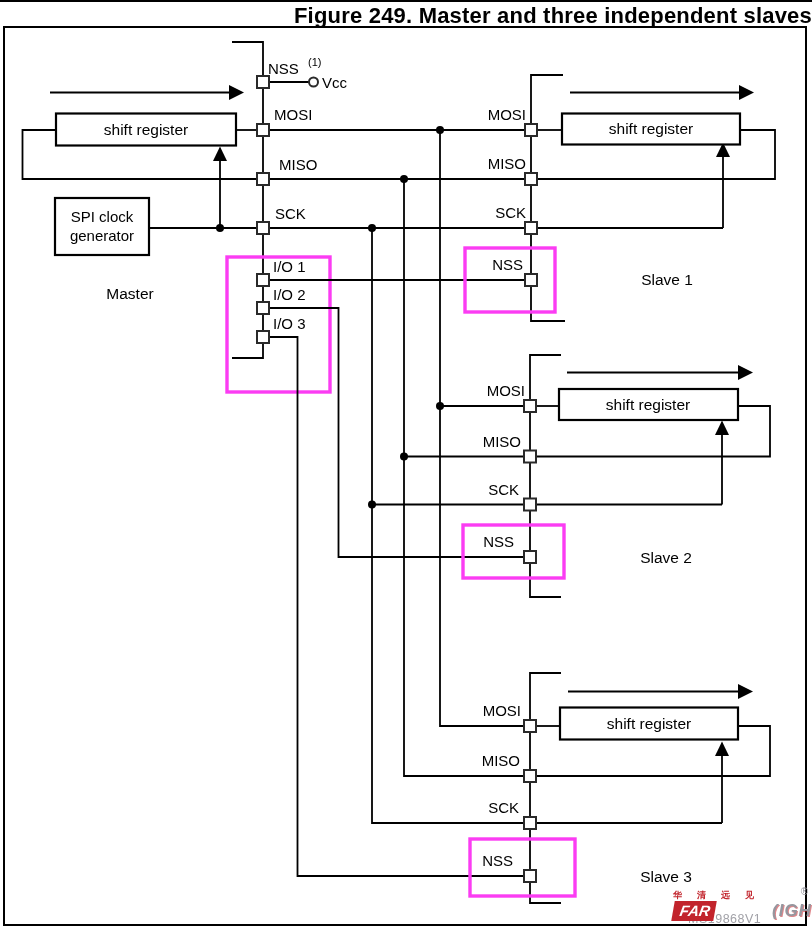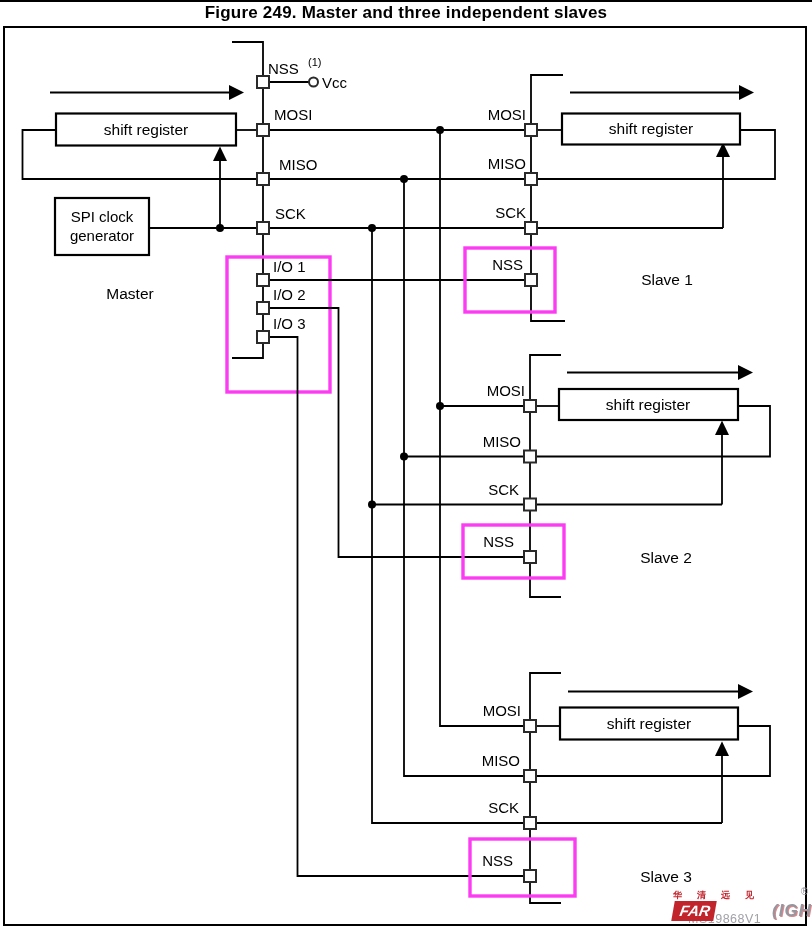--- a/index.html
+++ b/index.html
@@ -2,22 +2,22 @@
 <html style="--hl: #fb3cf3; --lred: #c2242c; --lgrey: #96969e;"><head>
 <meta charset="utf-8">
 <style>
   html,body{margin:0;padding:0;background:#fff;}
   .stage{
     position:relative;width:812px;height:932px;background:#fff;overflow:hidden;
     font-family:"Liberation Sans",sans-serif;color:#000;
   }
   .toprule{position:absolute;left:0;top:0;width:812px;height:2px;background:#000;}
   .fig-title{
-    position:absolute;left:0;top:3px;width:812px;text-align:center;
-    font-size:17px;font-weight:bold;letter-spacing:.2px;
+    position:absolute;left:0;top:3px;width:812px;text-align:right;
+    font-size:22px;font-weight:bold;letter-spacing:.2px;
   }
   svg{position:absolute;left:0;top:0;}
   svg text{font-family:"Liberation Sans",sans-serif;font-size:15px;fill:#000;}
   .wire{stroke:#000;stroke-width:1.8;fill:none;}
   .boxr{stroke:#000;stroke-width:2.2;fill:#fff;}
   .border{stroke:#000;stroke-width:2;fill:none;}
   .pin{stroke:#2a2a2a;stroke-width:2;fill:#fff;}
   .dot{fill:#000;}
   .ah{fill:#000;stroke:none;}
   .hl{stroke:var(--hl,#fb3cf3);stroke-width:3.4;fill:none;}

